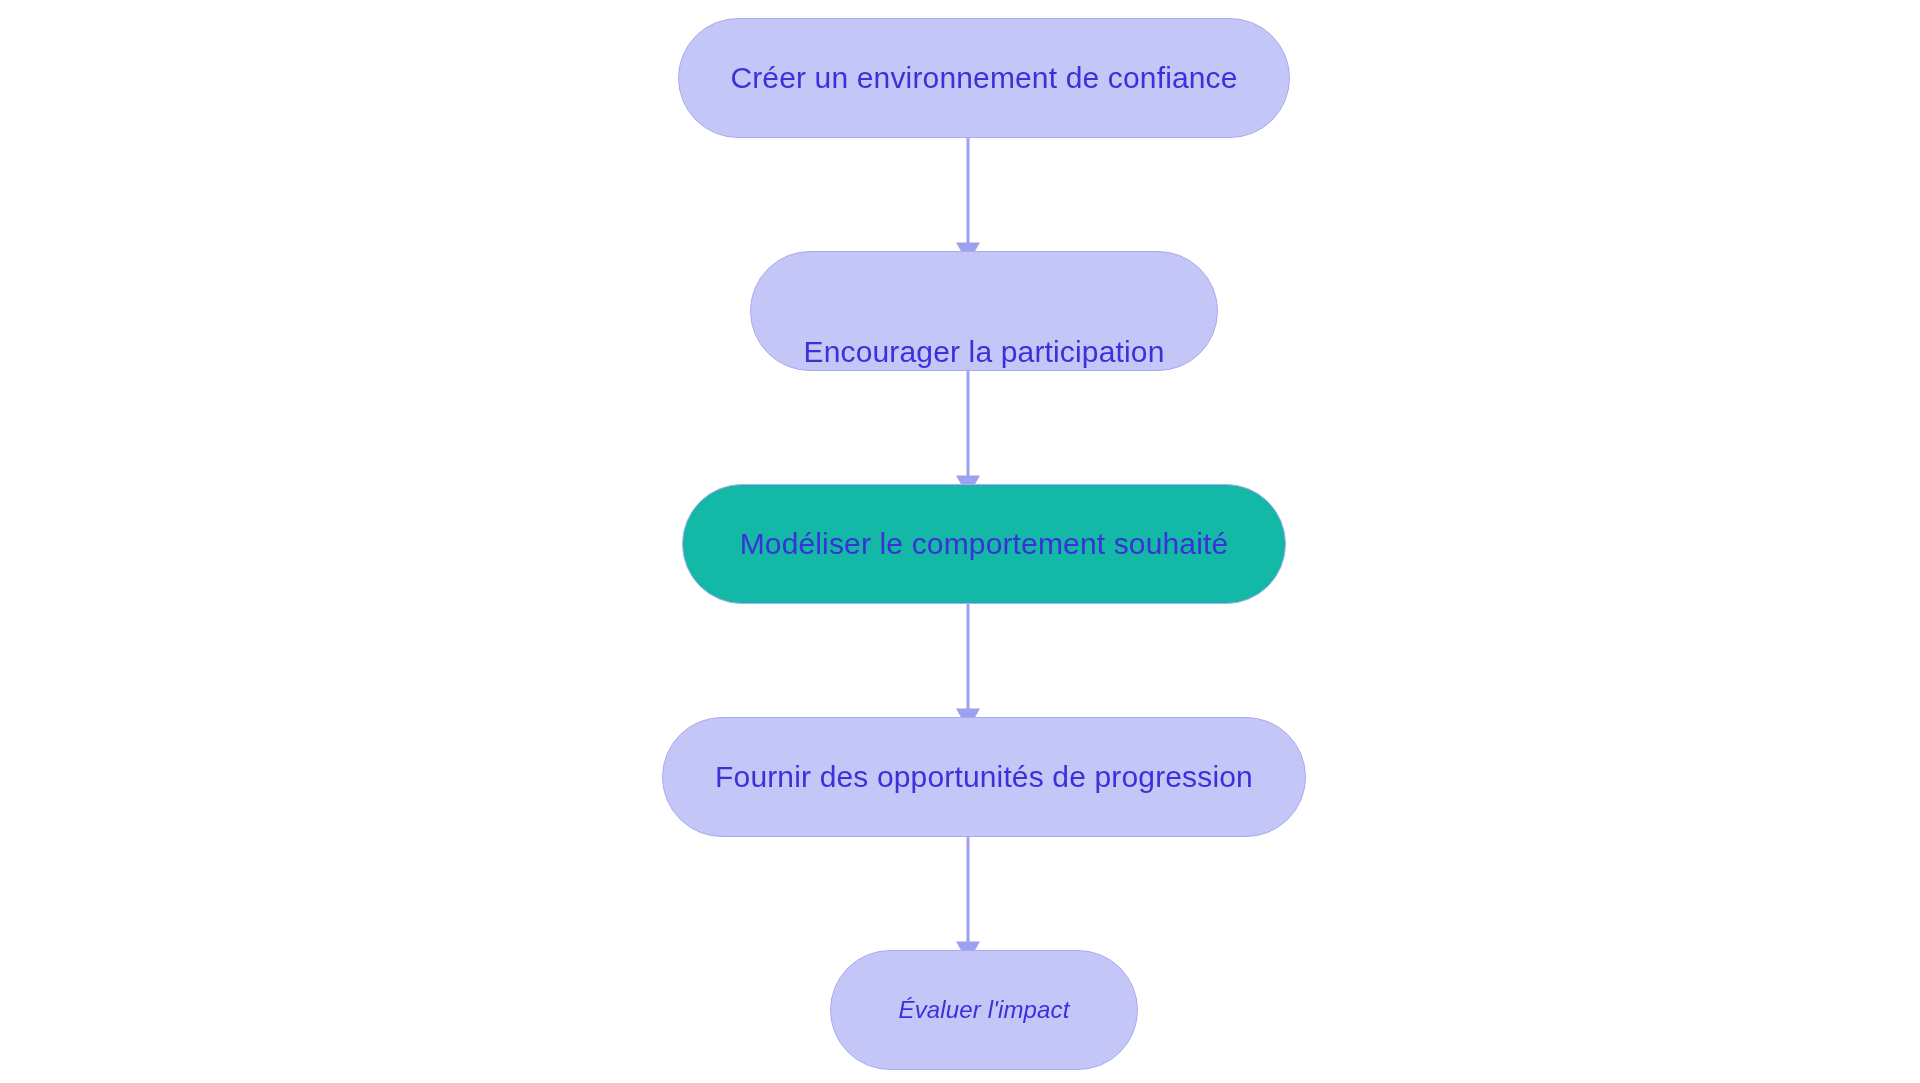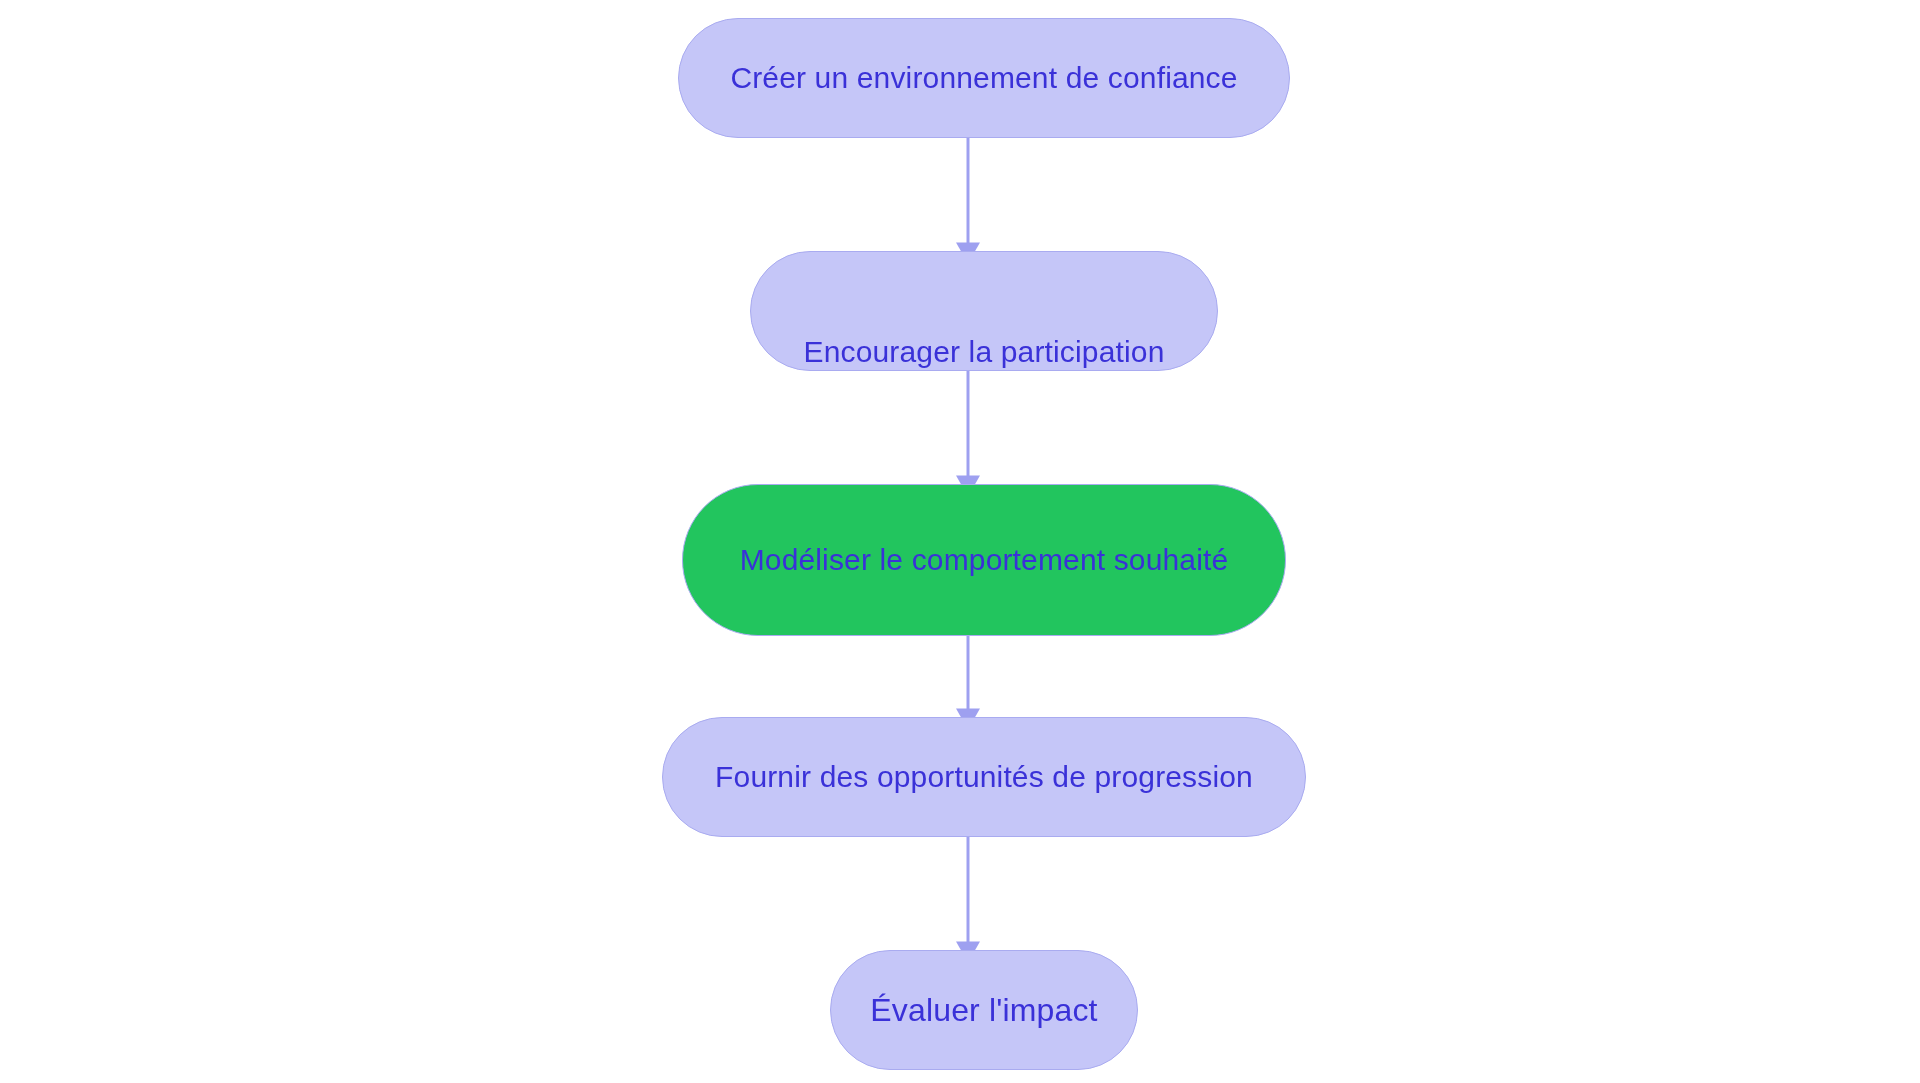--- a/index.html
+++ b/index.html
@@ -75,24 +75,24 @@
       </g>
   </svg>
 
   <div class="node-layer" id="nodes-layer">
       <div class="flow-node" id="node-1" style="left: 662px; top: 18px; width: 612px; height: 120px; background: rgb(197, 198, 248); border-color: rgb(169, 171, 240); color: rgb(58, 49, 216); font-size: 30px;">
         <span class="node-label">Créer un environnement de confiance</span>
       </div>
       <div class="flow-node" id="node-2" style="left: 734px; top: 251px; width: 468px; height: 120px; background: rgb(197, 198, 248); border-color: rgb(169, 171, 240); color: rgb(58, 49, 216); font-size: 30px; align-items: flex-end;">
         <span class="node-label">Encourager la participation</span>
       </div>
-      <div class="flow-node" id="node-3" style="left: 666px; top: 484px; width: 604px; height: 152px; background: #22c55e; border-color: rgb(169, 171, 240); color: rgb(58, 49, 216); font-size: 30px;">
+      <div class="flow-node" id="node-3" style="left: 666px; top: 484px; width: 604px; height: 120px; background: #14b8a6; border-color: rgb(169, 171, 240); color: rgb(58, 49, 216); font-size: 30px;">
         <span class="node-label">Modéliser le comportement souhaité</span>
       </div>
       <div class="flow-node" id="node-4" style="left: 646px; top: 717px; width: 644px; height: 120px; background: rgb(197, 198, 248); border-color: rgb(169, 171, 240); color: rgb(58, 49, 216); font-size: 30px;">
         <span class="node-label">Fournir des opportunités de progression</span>
       </div>
-      <div class="flow-node" id="node-5" style="left: 814px; top: 950px; width: 308px; height: 120px; background: rgb(197, 198, 248); border-color: rgb(169, 171, 240); color: rgb(58, 49, 216); font-size: 32px;">
+      <div class="flow-node" id="node-5" style="left: 814px; top: 950px; width: 308px; height: 120px; background: rgb(197, 198, 248); border-color: rgb(169, 171, 240); color: rgb(58, 49, 216); font-size: 24px; font-style: italic;">
         <span class="node-label">Évaluer l'impact</span>
       </div>
     </div>
 
 </div>
 
 </body></html>

